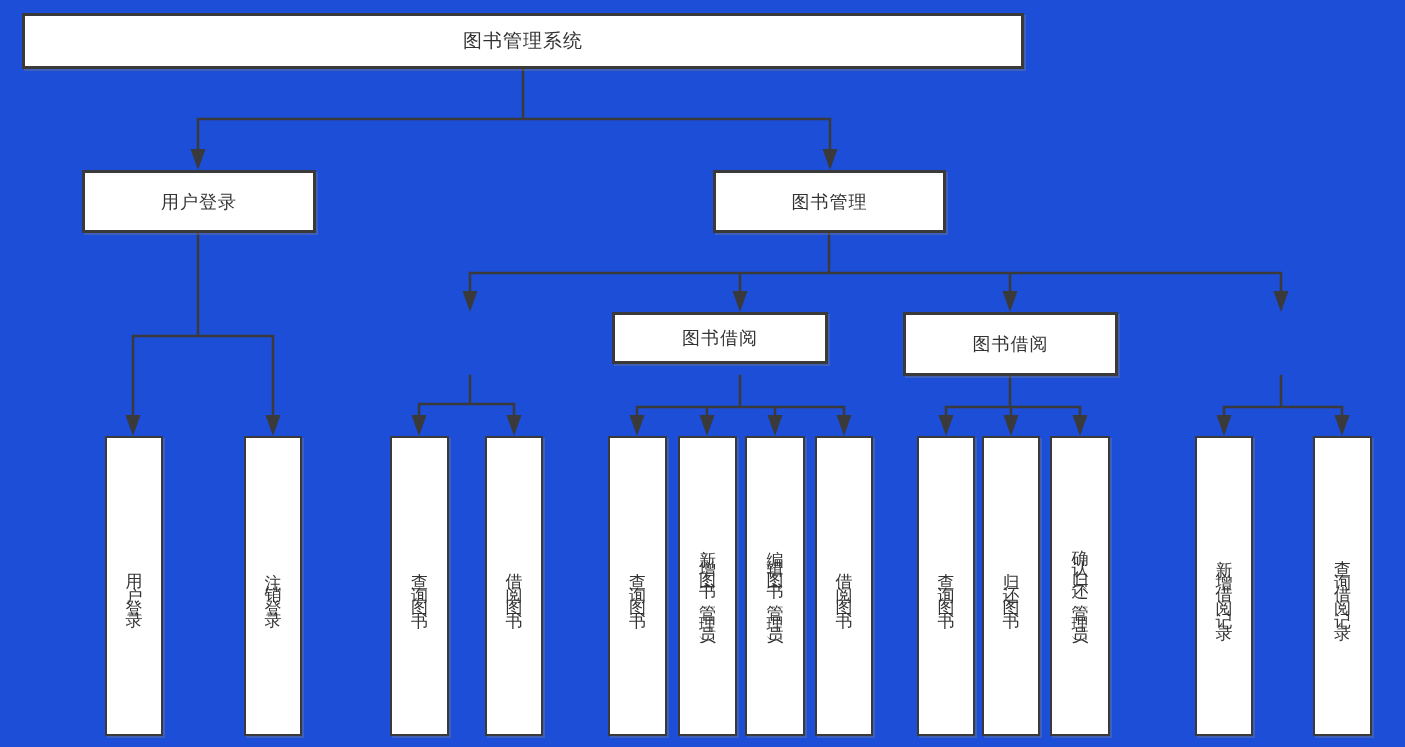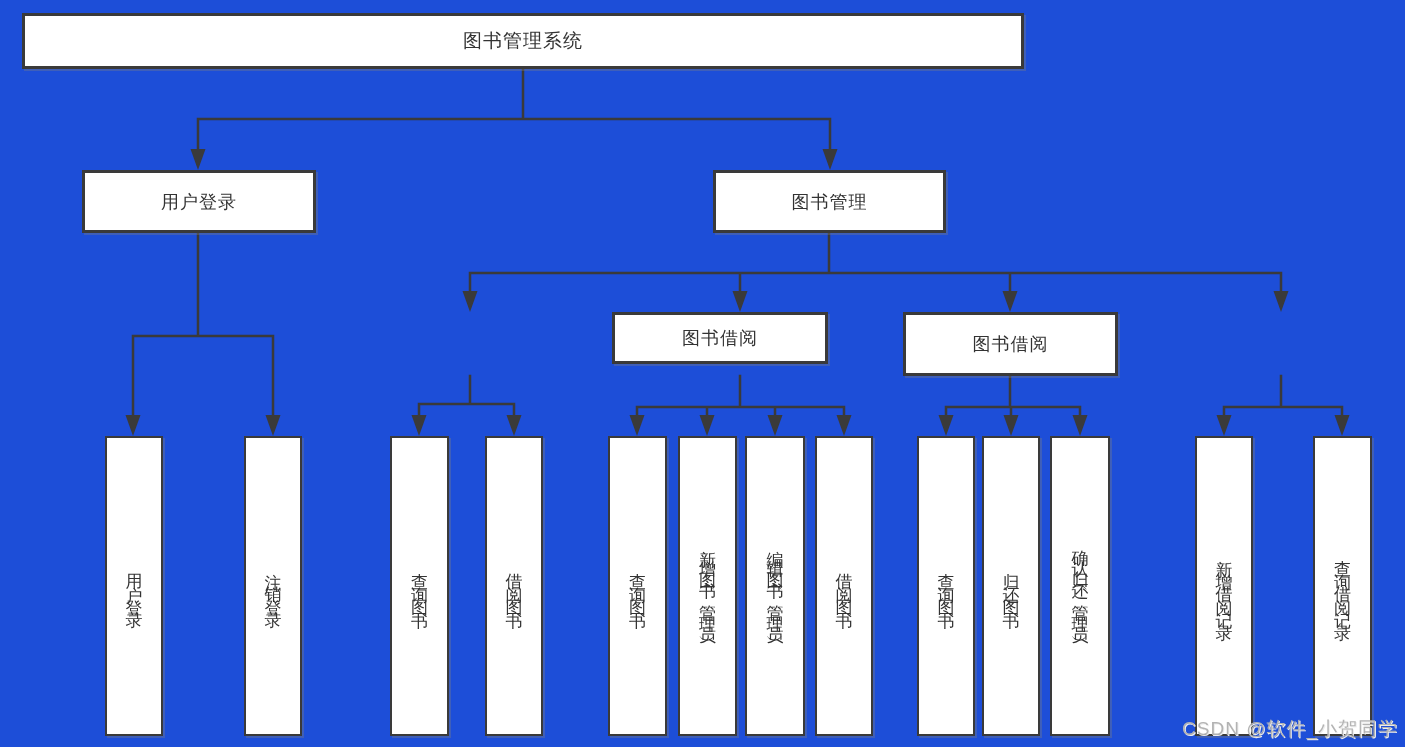--- a/index.html
+++ b/index.html
@@ -165,15 +165,14 @@
     <span class="vtext">确认归还（管理员）</span>
   </div>
 
   <div class="vbox" style="left:1195px;width:58px">
     <span class="vtext">新增借阅记录</span>
   </div>
   <div class="vbox" style="left:1313px;width:59px">
     <span class="vtext">查询借阅记录</span>
   </div>
 
-  <div class="watermark">CSDN @软件_小贺同学</div>
 
 </div>
 
 </body></html>

